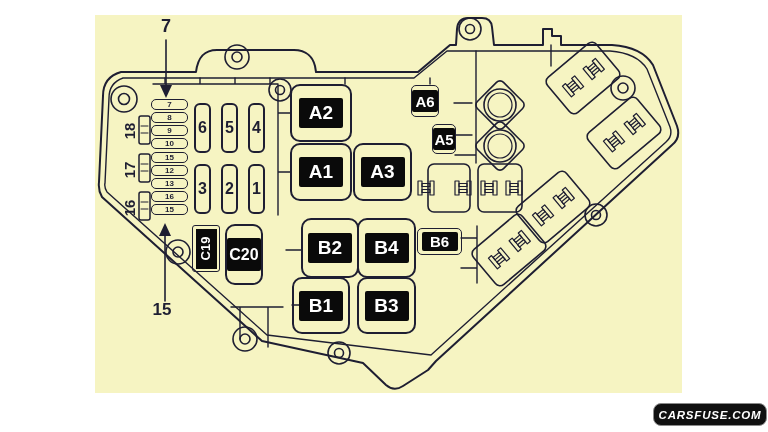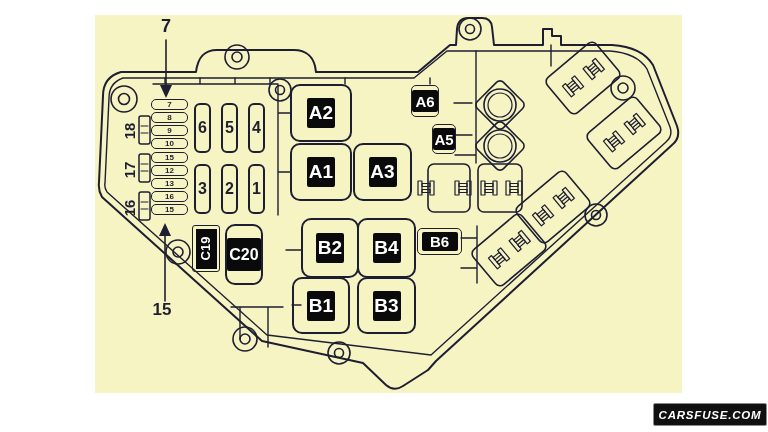--- a/index.html
+++ b/index.html
@@ -23,39 +23,39 @@
   .fuse{position:absolute;width:17px;height:50px;border:2px solid var(--line);border-radius:6px;
         display:flex;align-items:center;justify-content:center;font-size:16px;font-weight:bold;
         box-sizing:border-box;}
 
   
   .socket{position:absolute;border:2px solid var(--line);border-radius:10px;
           display:flex;align-items:center;justify-content:center;box-sizing:border-box;}
   .socket.sm{border-radius:5px;border-width:1.8px;}
   .chip{background:var(--chip);color:var(--chiptext);font-weight:bold;
         display:flex;align-items:center;justify-content:center;border-radius:2px;}
-  .chip-lg{width:28px;height:30px;font-size:19px;}
+  .chip-lg{width:44px;height:30px;font-size:19px;}
   .chip-md{width:40px;height:33px;font-size:16px;}
   .chip-sm{width:36px;height:22px;font-size:15px;}
 
   
   .c19{position:absolute;left:192px;top:225px;width:28px;height:47px;border:1.5px solid var(--line);
        border-radius:3px;display:flex;align-items:center;justify-content:center;box-sizing:border-box;}
   .c19-in{width:21px;height:40px;background:var(--chip);display:flex;align-items:center;justify-content:center;}
   .c19-t{color:var(--chiptext);font-weight:bold;font-size:13px;transform:rotate(-90deg);white-space:nowrap;}
 
   
   .co{position:absolute;font-weight:bold;}
   .co-top{left:157px;top:16px;width:18px;font-size:18px;text-align:center;}
   .co-bottom{left:147px;top:300px;width:30px;font-size:17px;text-align:center;}
   .co-side{position:absolute;left:119px;width:20px;height:26px;transform:rotate(-90deg);
            display:flex;align-items:center;justify-content:center;font-weight:bold;font-size:15px;}
 
   .watermark{position:absolute;left:653px;top:403px;width:114px;height:23px;background:#101010;
-             border:1px solid #8a8a8a;border-radius:2px;display:flex;align-items:center;justify-content:center;
+             border:1px solid #8a8a8a;border-radius:8px;display:flex;align-items:center;justify-content:center;
              box-sizing:border-box;}
   .watermark span{color:#ffffff;font-weight:bold;font-style:italic;font-size:11.5px;letter-spacing:0.8px;}
 </style>
 </head>
 <body>
 
 <div class="stage">
   <div class="panel"></div>
 
   <svg class="art" viewBox="0 0 768 432">

